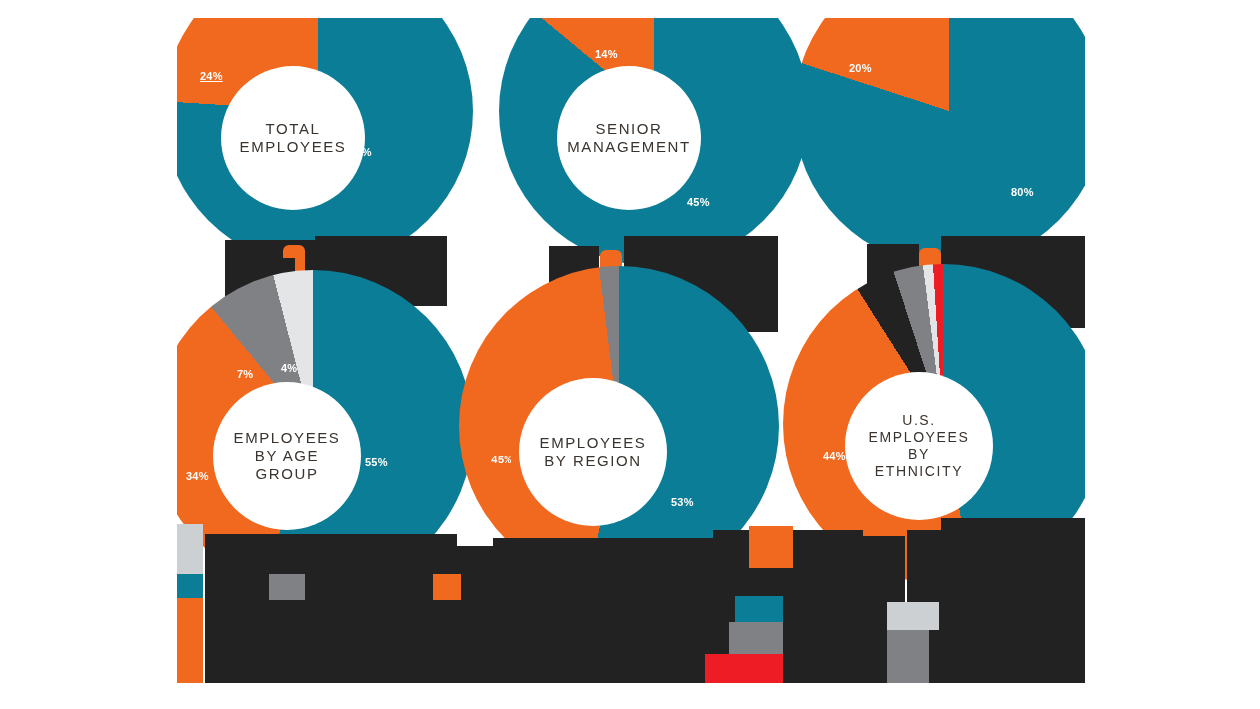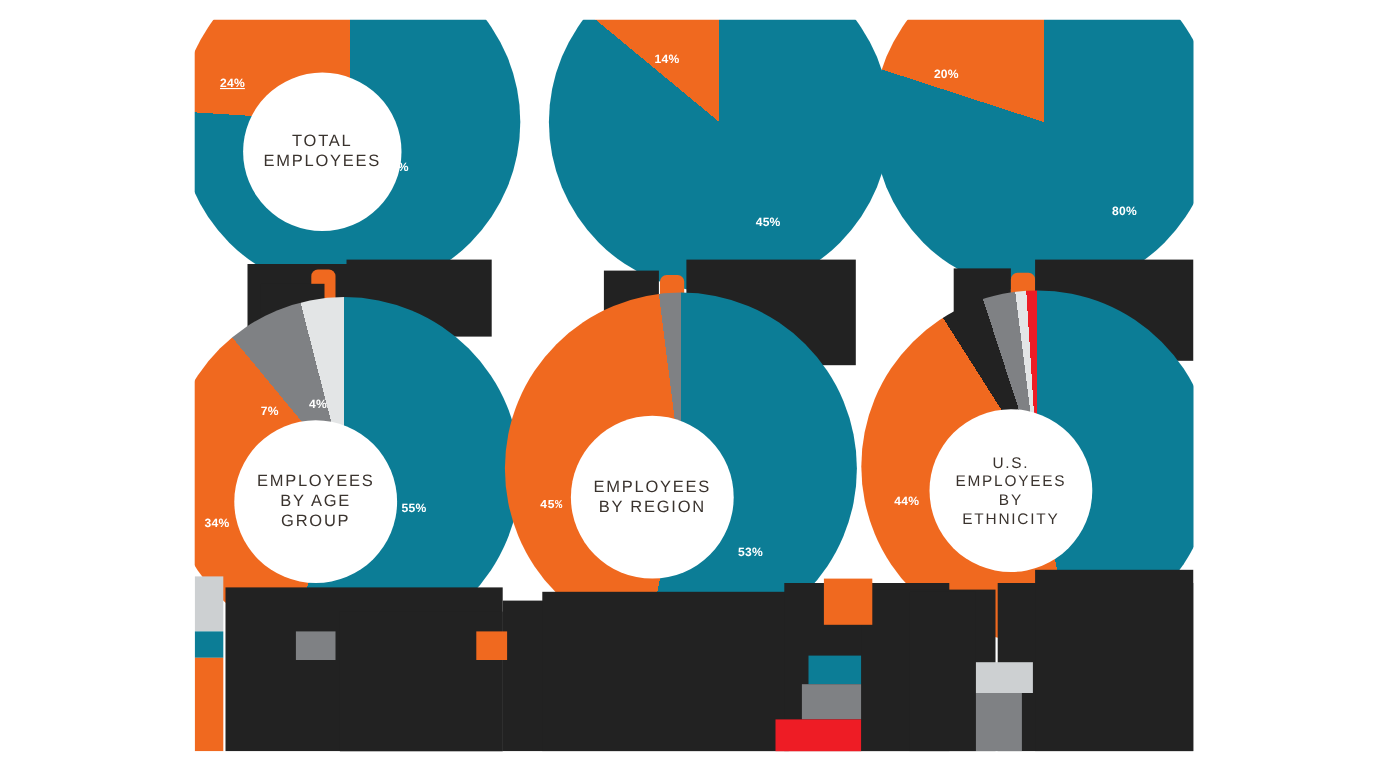--- a/index.html
+++ b/index.html
@@ -88,20 +88,24 @@
         <span class="holelabel">TOTAL
 EMPLOYEES</span>
       </div>
       <span class="pctlabel" style="left:23px; top:52px;text-decoration:underline;">24%</span>
       <span class="pctlabel" style="left:172px; top:128px;">76%</span>
     </div>
 
     <div class="chartcell" style="left:300px; top:0px; width:300px; height:230px;">
       <div class="pie" style="left:22px; top:-62px; width:310px; height:310px;
                   background: conic-gradient(from 0deg, #0c7d96 0deg 309.6deg, #f0691f 309.6deg 360deg);"></div>
+      <div class="hole" style="left:80px; top:48px; width:144px; height:144px;">
+        <span class="holelabel">SENIOR
+MANAGEMENT</span>
+      </div>
       <span class="pctlabel" style="left:118px; top:30px;">14%</span>
       <span class="pctlabel" style="left:210px; top:178px;">45%</span>
     </div>
 
     <div class="chartcell" style="left:602px; top:0px; width:306px; height:230px;">
       <div class="pie" style="left:15px; top:-62px; width:310px; height:310px;
                   background: conic-gradient(from 0deg, #0c7d96 0deg 288deg, #f0691f 288deg 360deg);"></div>
       <span class="pctlabel" style="left:70px; top:44px;">20%</span>
       <span class="pctlabel" style="left:196px; top:168px;padding-left:36px;">80%</span>
     </div>
@@ -164,21 +168,21 @@
                      #7f8184 342deg 352.8deg,
                      #e3e5e6 352.8deg 356.4deg,
                      #ee1c25 356.4deg 360deg);"></div>
       <div class="hole" style="left:70px; top:66px; width:148px; height:148px;">
         <span class="holelabel" style="font-size:14px;">U.S.
 EMPLOYEES
 BY
 ETHNICITY</span>
       </div>
       <span class="pctlabel" style="left:222px; top:186px;margin-top:48px;">47%</span>
-      <span class="pctlabel" style="left:38px; top:144px;">44%</span>
+      <span class="pctlabel" style="left:48px; top:144px;">44%</span>
     </div>
 
     <div class="redact ltgray" style="left:0px; top:506px; width:26px; height:50px;"></div>
     <div class="redact teal" style="left:0px; top:556px; width:26px; height:24px;"></div>
     <div class="redact orange" style="left:0px; top:580px; width:26px; height:85px;"></div>
     <div class="redact" style="left:28px; top:516px; width:252px; height:149px;"></div>
     <div class="redact" style="left:280px; top:528px; width:248px; height:137px;"></div>
     <div class="redact gray" style="left:92px; top:556px; width:36px; height:26px;"></div>
     <div class="redact" style="left:132px; top:538px; width:148px; height:128px;"></div>
 

